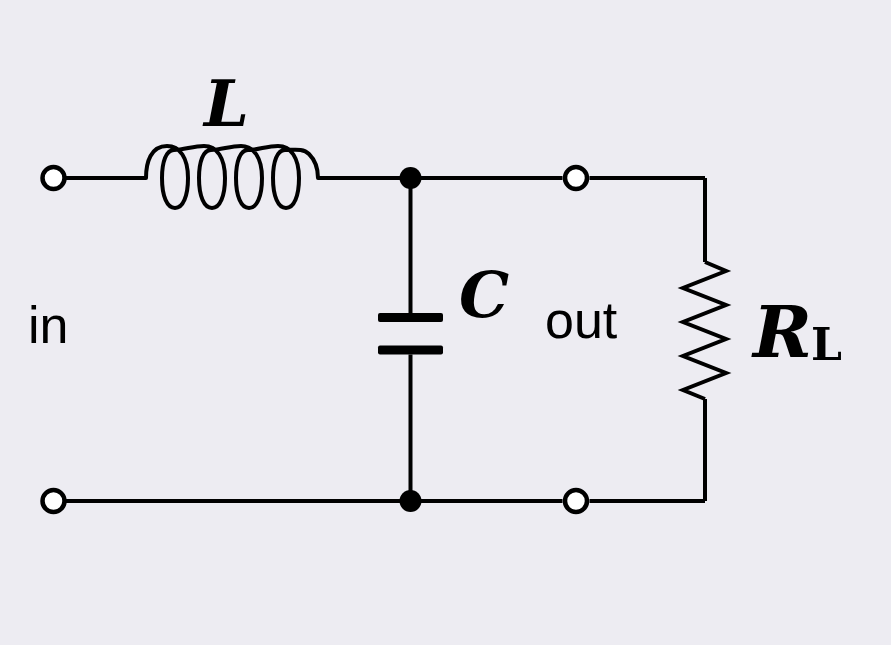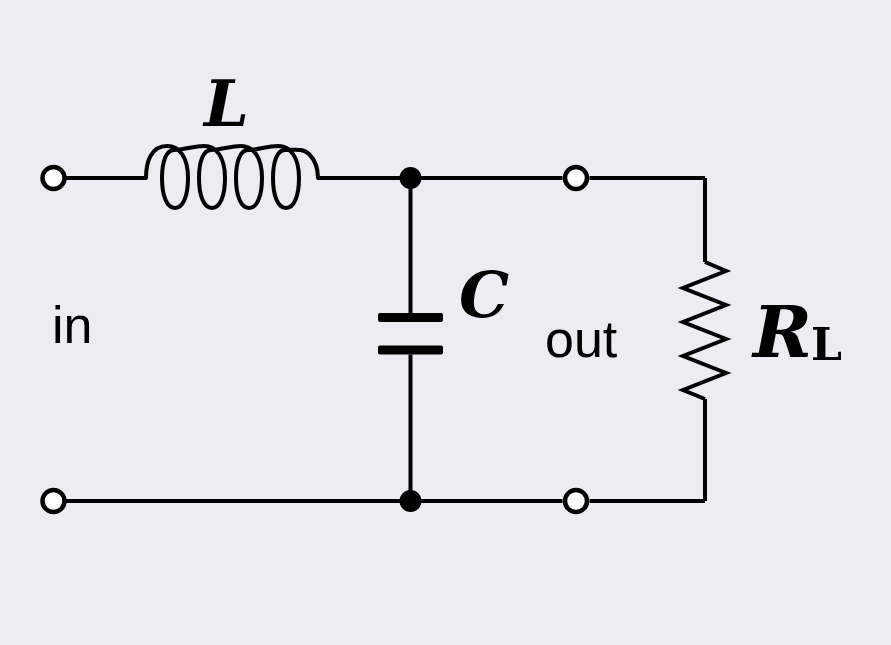--- a/index.html
+++ b/index.html
@@ -67,22 +67,22 @@
     font-weight: bold;
     font-style: italic;
   }
   .lbl-sans {
     font-family: "Liberation Sans", "DejaVu Sans", sans-serif;
     font-weight: normal;
     font-style: normal;
   }
   .lbl-inductor   { left: 204px; top: 72px;  font-size: 64px; }
   .lbl-capacitor  { left: 459px; top: 264px; font-size: 63px; }
-  .lbl-input      { left: 52px;  top: 299px; font-size: 52px; }
-  .lbl-output     { left: 545px; top: 313px; font-size: 52px; }
+  .lbl-input      { left: 28px;  top: 299px; font-size: 52px; }
+  .lbl-output     { left: 545px; top: 294px; font-size: 52px; }
   .lbl-load-base  { left: 753px; top: 297px; font-size: 71px; }
   .lbl-load-sub   { left: 811px; top: 323px; font-size: 44px;
                     font-style: normal; font-weight: bold;
                     font-family: "DejaVu Serif", "Liberation Serif", serif; }
 </style>
 </head>
 <body>
 
 <div class="stage">
 

